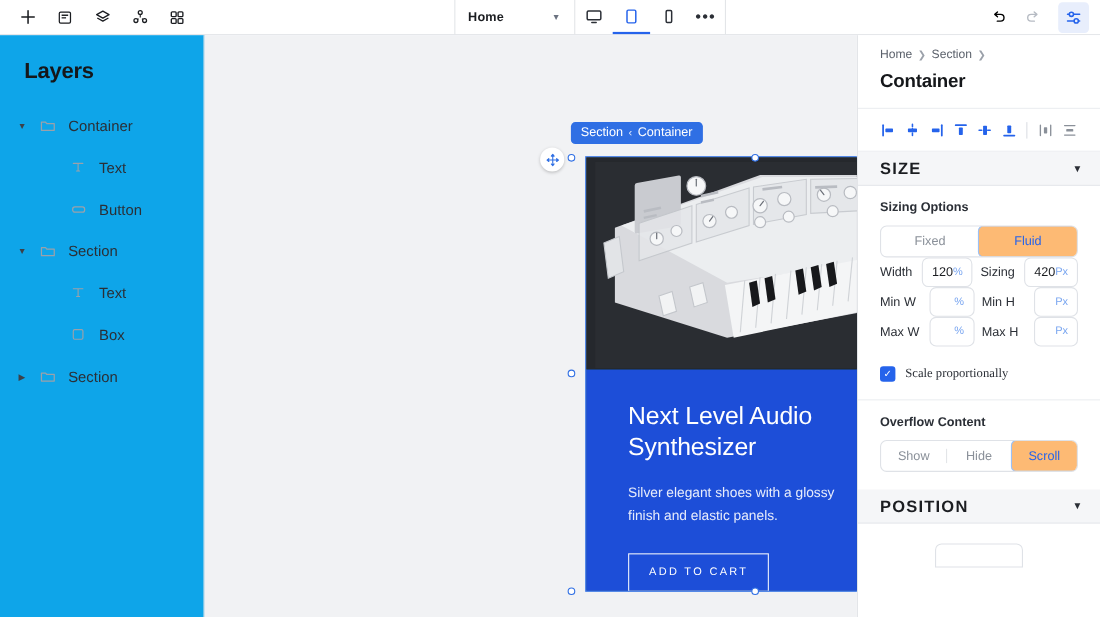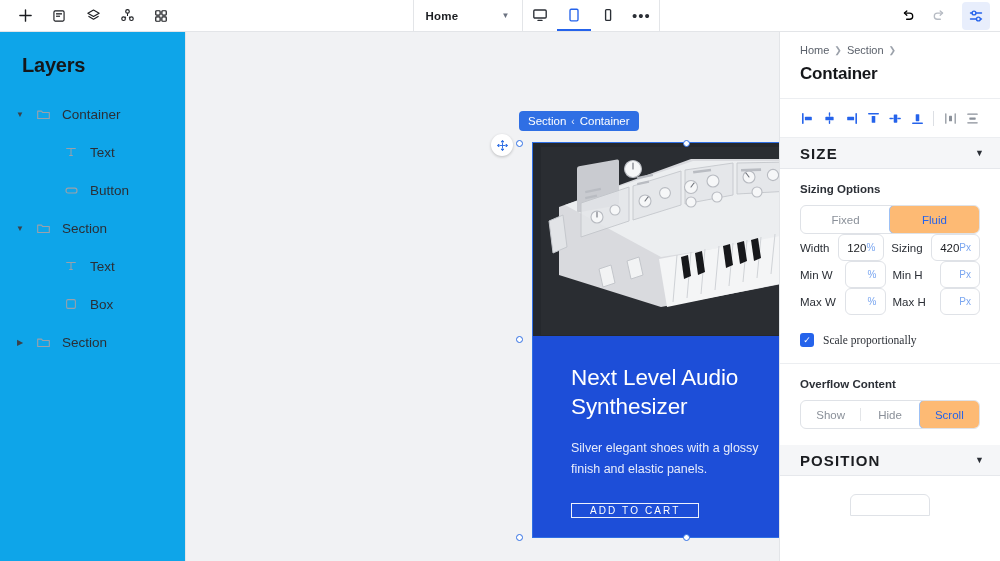--- a/index.html
+++ b/index.html
@@ -86,21 +86,21 @@
   .hero-img { position: relative; width: 100%; height: 193px; background: #25282d; overflow: hidden; }
   .synth { position: absolute; left: 8px; top: 4px; width: 330px; height: 188px; }
   .card {
     position: relative; height: 201px; background: #1d4ed8; padding: 28px 34px 0 38px; overflow: hidden;
   }
   .card h2 { color: #fff; font-size: 22.5px; font-weight: 400; line-height: 1.28; letter-spacing: -0.1px; }
   .card p { color: #e7ecfb; font-size: 12.5px; line-height: 1.75; margin-top: 16px; max-width: 200px; }
   .cta {
     margin-top: 22px; display: inline-flex; align-items: center; justify-content: center;
     border: 1px solid rgba(255,255,255,.92); color: #fff; font-size: 10px;
-    letter-spacing: 2.1px; padding: 1px 18px; cursor: pointer; background: transparent;
+    letter-spacing: 2.1px; padding: 11px 18px; cursor: pointer; background: transparent;
   }
   .hnd {
     position: absolute; width: 7px; height: 7px; border-radius: 50%;
     background: #fff; border: 1.4px solid #2f6fe4; cursor: pointer;
   }
 
   
   .inspector {
     width: 221px; min-width: 221px; background: #fff;
     border-left: 1px solid #e3e5e8; display: flex; flex-direction: column; overflow: hidden;

